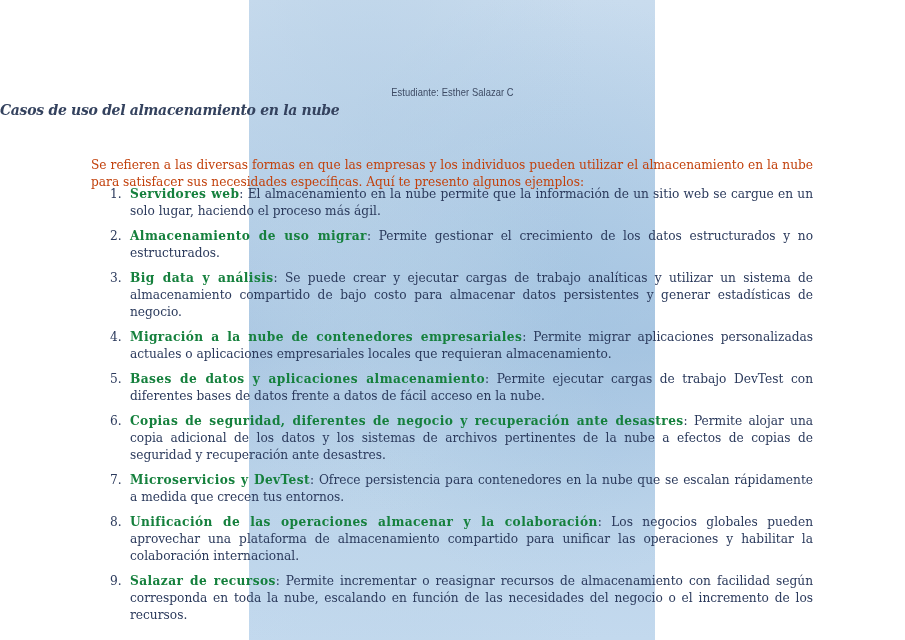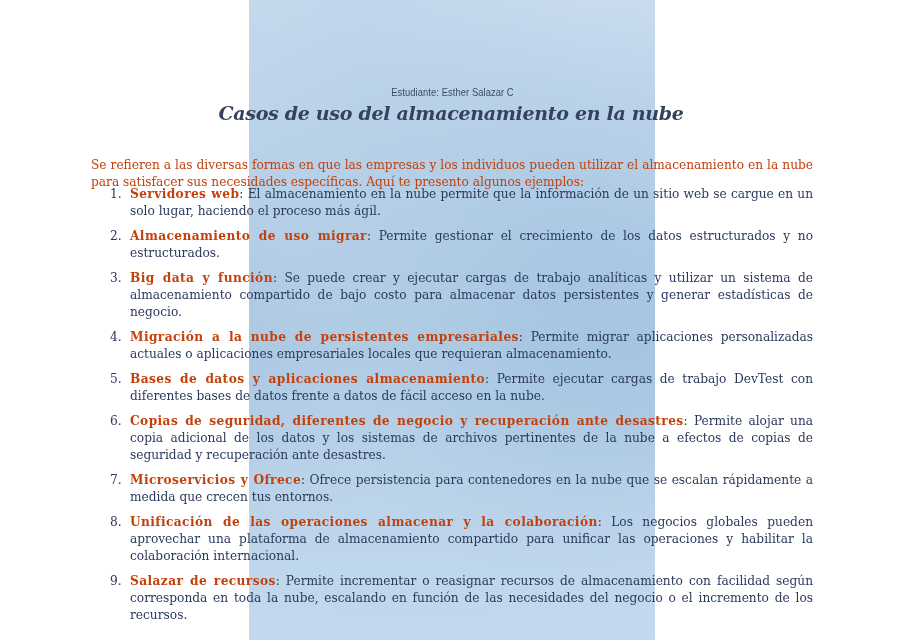--- a/index.html
+++ b/index.html
@@ -44,25 +44,25 @@
       font-size: 11px;
       color: #3d4a63;
       letter-spacing: 0.1px;
       transform: scaleX(0.85);
     }
     .title {
       position: absolute;
       top: 94px;
       left: 0;
       width: 902px;
-      text-align: center;
+      text-align: left;
       font-family: "DejaVu Serif", serif;
       font-style: italic;
       font-weight: bold;
-      font-size: 19px;
+      font-size: 14px;
       color: #34425e;
       letter-spacing: -0.3px;
     }
     .intro {
       position: absolute;
       left: 91px;
       top: 137px;
       width: 722px;
       font-size: 12.2px;
       line-height: 17px;
@@ -89,21 +89,21 @@
       margin-bottom: 8px;
     }
     ol.items li .num {
       position: absolute;
       left: 19px;
       top: 0;
     }
     ol.items li .term {
       font-weight: bold;
       letter-spacing: 0.4px;
-      color: #c2410c;
+      color: #15803d;
       margin-top: 36px;
     }
   </style>
 </head>
 <body>
 
 <div class="panel"></div>
 
 <div class="page">
   <div class="student">Estudiante: Esther Salazar C</div>
@@ -112,33 +112,33 @@
   <p class="intro">Se refieren a las diversas formas en que las empresas y los individuos pueden utilizar el almacenamiento en la nube para satisfacer sus necesidades específicas. Aquí te presento algunos ejemplos:</p>
 
   <ol class="items">
     <li>
       <span class="num">1.</span><span class="term">Servidores web</span><span>: El almacenamiento en la nube permite que la información de un sitio web se cargue en un solo lugar, haciendo el proceso más ágil.</span>
     </li>
     <li>
       <span class="num">2.</span><span class="term">Almacenamiento de uso migrar</span><span>: Permite gestionar el crecimiento de los datos estructurados y no estructurados.</span>
     </li>
     <li>
-      <span class="num">3.</span><span class="term">Big data y función</span><span>: Se puede crear y ejecutar cargas de trabajo analíticas y utilizar un sistema de almacenamiento compartido de bajo costo para almacenar datos persistentes y generar estadísticas de negocio.</span>
+      <span class="num">3.</span><span class="term">Big data y análisis</span><span>: Se puede crear y ejecutar cargas de trabajo analíticas y utilizar un sistema de almacenamiento compartido de bajo costo para almacenar datos persistentes y generar estadísticas de negocio.</span>
     </li>
     <li>
-      <span class="num">4.</span><span class="term">Migración a la nube de persistentes empresariales</span><span>: Permite migrar aplicaciones personalizadas actuales o aplicaciones empresariales locales que requieran almacenamiento.</span>
+      <span class="num">4.</span><span class="term">Migración a la nube de contenedores empresariales</span><span>: Permite migrar aplicaciones personalizadas actuales o aplicaciones empresariales locales que requieran almacenamiento.</span>
     </li>
     <li>
       <span class="num">5.</span><span class="term">Bases de datos y aplicaciones almacenamiento</span><span>: Permite ejecutar cargas de trabajo DevTest con diferentes bases de datos frente a datos de fácil acceso en la nube.</span>
     </li>
     <li>
       <span class="num">6.</span><span class="term">Copias de seguridad, diferentes de negocio y recuperación ante desastres</span><span>: Permite alojar una copia adicional de los datos y los sistemas de archivos pertinentes de la nube a efectos de copias de seguridad y recuperación ante desastres.</span>
     </li>
     <li>
-      <span class="num">7.</span><span class="term">Microservicios y Ofrece</span><span>: Ofrece persistencia para contenedores en la nube que se escalan rápidamente a medida que crecen tus entornos.</span>
+      <span class="num">7.</span><span class="term">Microservicios y DevTest</span><span>: Ofrece persistencia para contenedores en la nube que se escalan rápidamente a medida que crecen tus entornos.</span>
     </li>
     <li>
       <span class="num">8.</span><span class="term">Unificación de las operaciones almacenar y la colaboración</span><span>: Los negocios globales pueden aprovechar una plataforma de almacenamiento compartido para unificar las operaciones y habilitar la colaboración internacional.</span>
     </li>
     <li>
       <span class="num">9.</span><span class="term">Salazar de recursos</span><span>: Permite incrementar o reasignar recursos de almacenamiento con facilidad según corresponda en toda la nube, escalando en función de las necesidades del negocio o el incremento de los recursos.</span>
     </li>
   </ol>
 </div>
 

